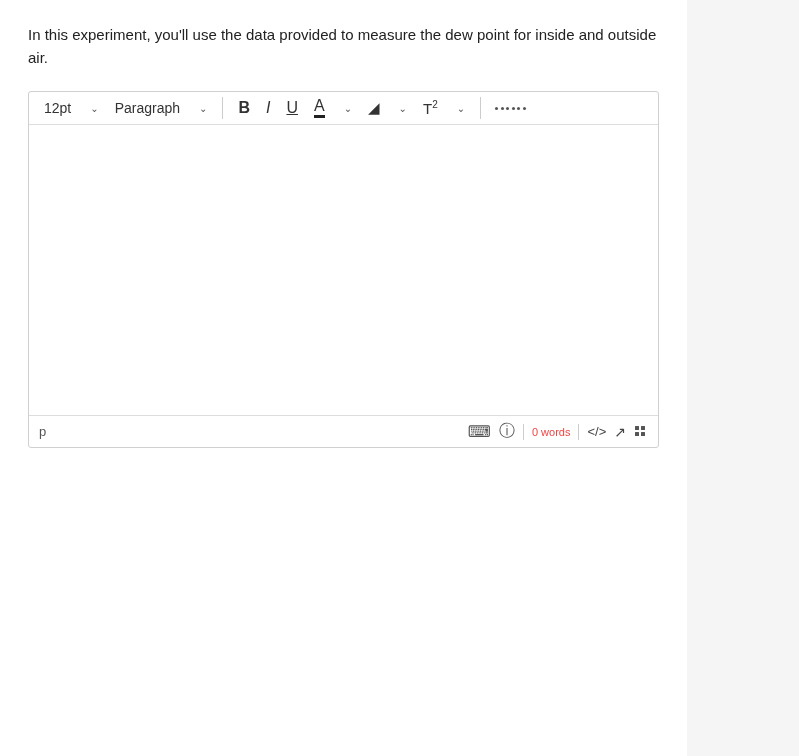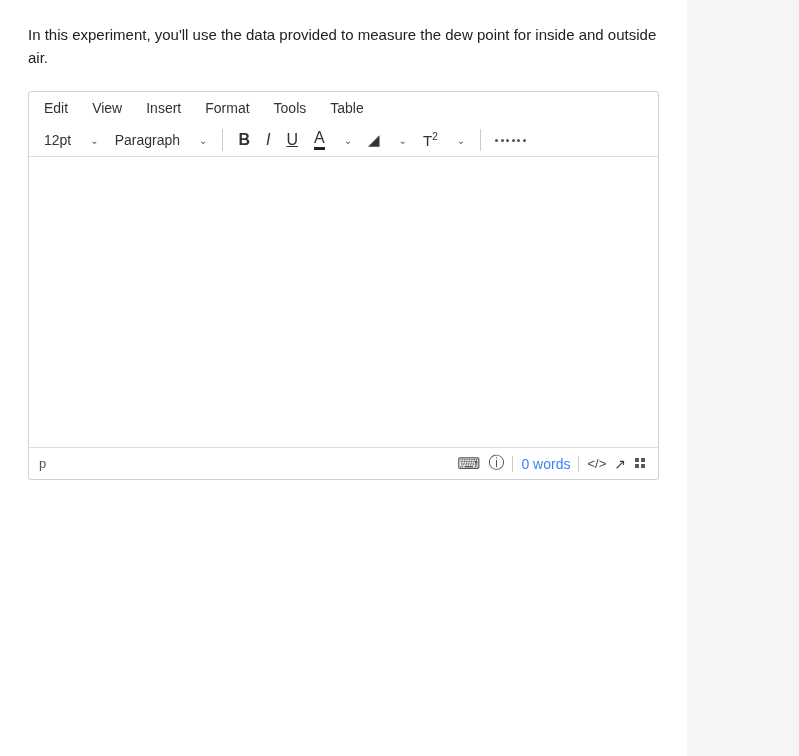--- a/index.html
+++ b/index.html
@@ -182,22 +182,22 @@
       color: #555;
     }
 
     .footer-divider {
       width: 1px;
       height: 16px;
       background: #ccc;
     }
 
     .word-count {
-      font-size: 14px;
-      color: #3b82f6;
+      font-size: 11px;
+      color: #ef4444;
     }
 
     .code-btn {
       font-size: 13px;
       color: #444;
       cursor: pointer;
     }
 
     .expand-icon {
       cursor: pointer;
@@ -208,28 +208,20 @@
 </head>
 <body>
 
 <div class="page">
 
   <p class="intro-text">In this experiment, you'll use the data provided to measure the dew point for inside and outside air.</p>
 
 
   <div class="editor-container">
 
-    <div class="menu-bar">
-      <span class="menu-item">Edit</span>
-      <span class="menu-item">View</span>
-      <span class="menu-item">Insert</span>
-      <span class="menu-item">Format</span>
-      <span class="menu-item">Tools</span>
-      <span class="menu-item">Table</span>
-    </div>
 
     <div class="toolbar">
 
       <div class="toolbar-dropdown">
         <span>12pt</span>
         <span class="chevron">⌄</span>
       </div>
 
       <div class="toolbar-dropdown">
         <span>Paragraph</span>

